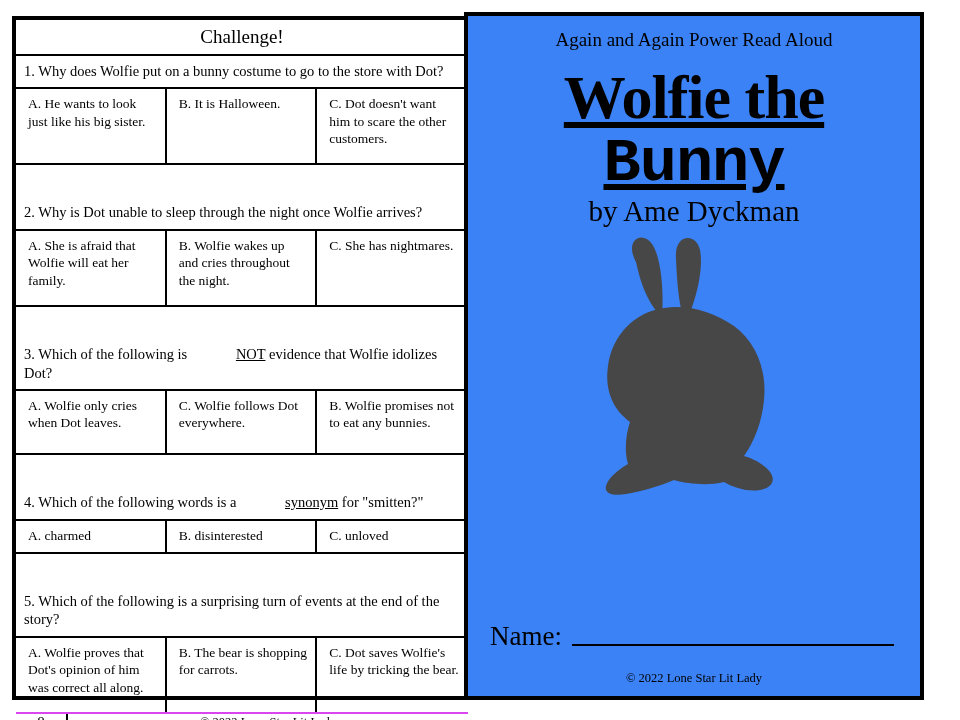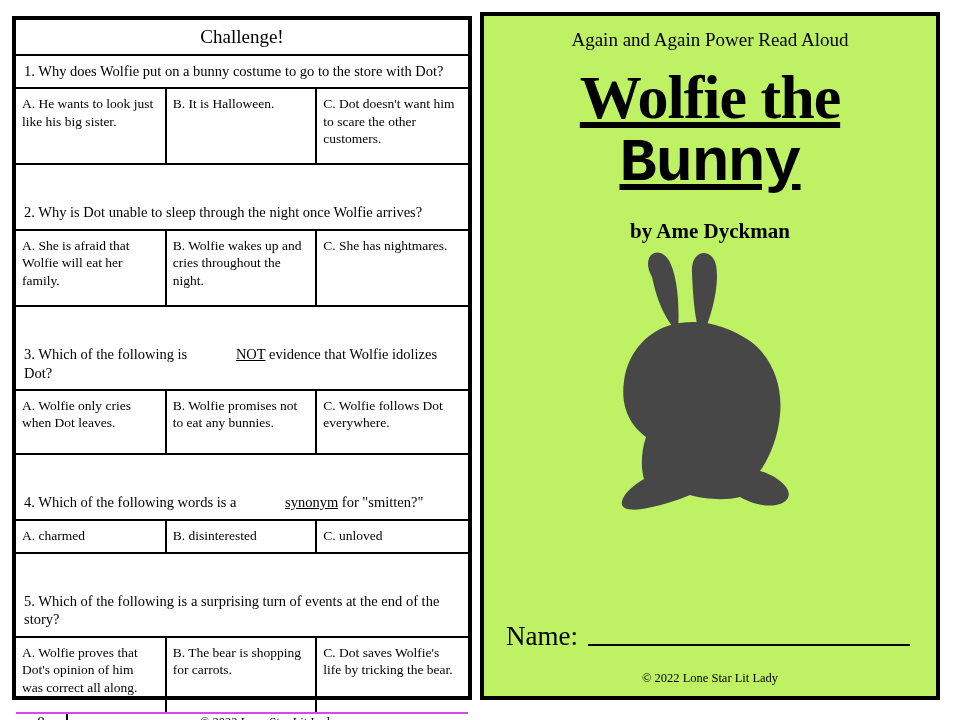--- a/index.html
+++ b/index.html
@@ -60,21 +60,21 @@
   }
   .q-text u { text-decoration: underline; margin-left: 45px; }
   .choices {
     display: flex;
     flex-direction: row;
   }
   .choice {
     flex: 1 1 33.333%;
     font-size: 13.5px;
     line-height: 1.28;
-    padding: 6px 8px 8px 6px;
+    padding: 6px 8px 8px 12px;
     border-right: 2px solid #000;
     box-sizing: border-box;
   }
   .choice:last-child { border-right: none; }
   .choices.h-tall .choice { min-height: 74px; }
   .choices.h-mid .choice { min-height: 62px; }
   .choices.h-short .choice { min-height: 26px; }
   .q-block.last { border-bottom: 2px solid #d946ef; font-family: Liberation Serif, serif; }
 
   .footer-row {
@@ -97,27 +97,27 @@
     flex: 1 1 auto;
     display: flex;
     align-items: center;
     justify-content: center;
     font-size: 12.5px;
   }
 
   
   .right-panel {
     position: absolute;
-    left: 480px;
+    left: 464px;
     top: 12px;
     width: 460px;
     height: 688px;
     border: 4px solid #000;
     box-sizing: border-box;
-    background: #bef264;
+    background: #3b82f6;
     display: flex;
     flex-direction: column;
     align-items: center;
   }
   .cover-header {
     font-size: 19px;
     text-align: center;
     margin-top: 14px;
     line-height: 1.1;
   }
@@ -127,25 +127,24 @@
     text-align: center;
     line-height: 1.06;
     margin-top: 14px;
     text-decoration: underline;
     text-underline-offset: 4px;
     letter-spacing: -1px;
     width: 100%;
   }
   .cover-title .line2 { display: block; font-family: Liberation Mono, monospace; }
   .cover-author {
-    font-size: 21px;
-    text-align: center;
-    margin-top: 24px;
+    font-size: 29px;
+    text-align: center;
+    margin-top: 0;
     line-height: 1.1;
-    font-weight: bold;
   }
   .bunny-wrap {
     margin-top: 2px;
     width: 100%;
     display: flex;
     justify-content: center;
     align-items: flex-start;
     height: 280px;
   }
   .bunny-wrap svg { display: block; }
@@ -212,22 +211,22 @@
         </div>
       </div>
 
       <div class="q-block">
         <div class="q-text">
           <span>3.</span>
           <span>Which of the following is </span><u>NOT</u><span> evidence that Wolfie idolizes Dot?</span>
         </div>
         <div class="choices h-mid">
           <div class="choice">A.  Wolfie only cries when Dot leaves.</div>
+          <div class="choice">C.   Wolfie follows Dot everywhere.</div>
           <div class="choice">B.  Wolfie promises not to eat any bunnies.</div>
-          <div class="choice">C.   Wolfie follows Dot everywhere.</div>
         </div>
       </div>
 
       <div class="q-block">
         <div class="q-text">
           <span>4.</span>
           <span>Which of the following words is a </span><u>synonym</u><span> for "smitten?"</span>
         </div>
         <div class="choices h-short">
           <div class="choice">A.  charmed</div>

